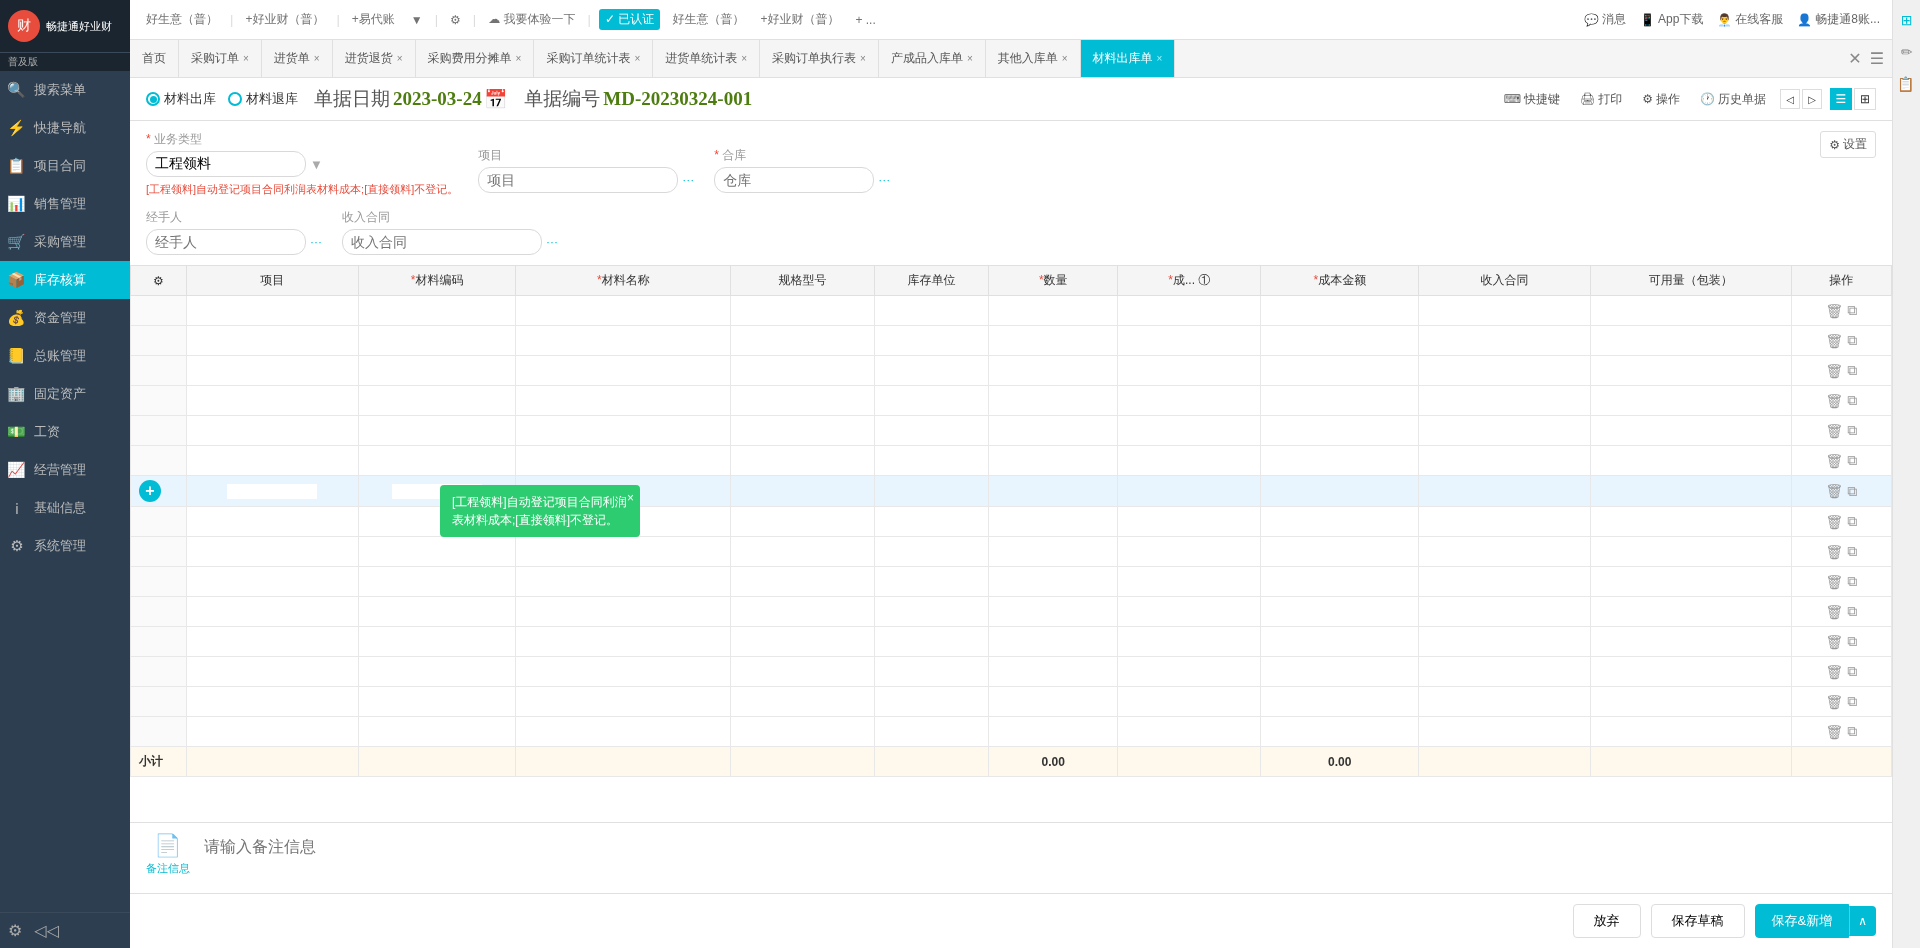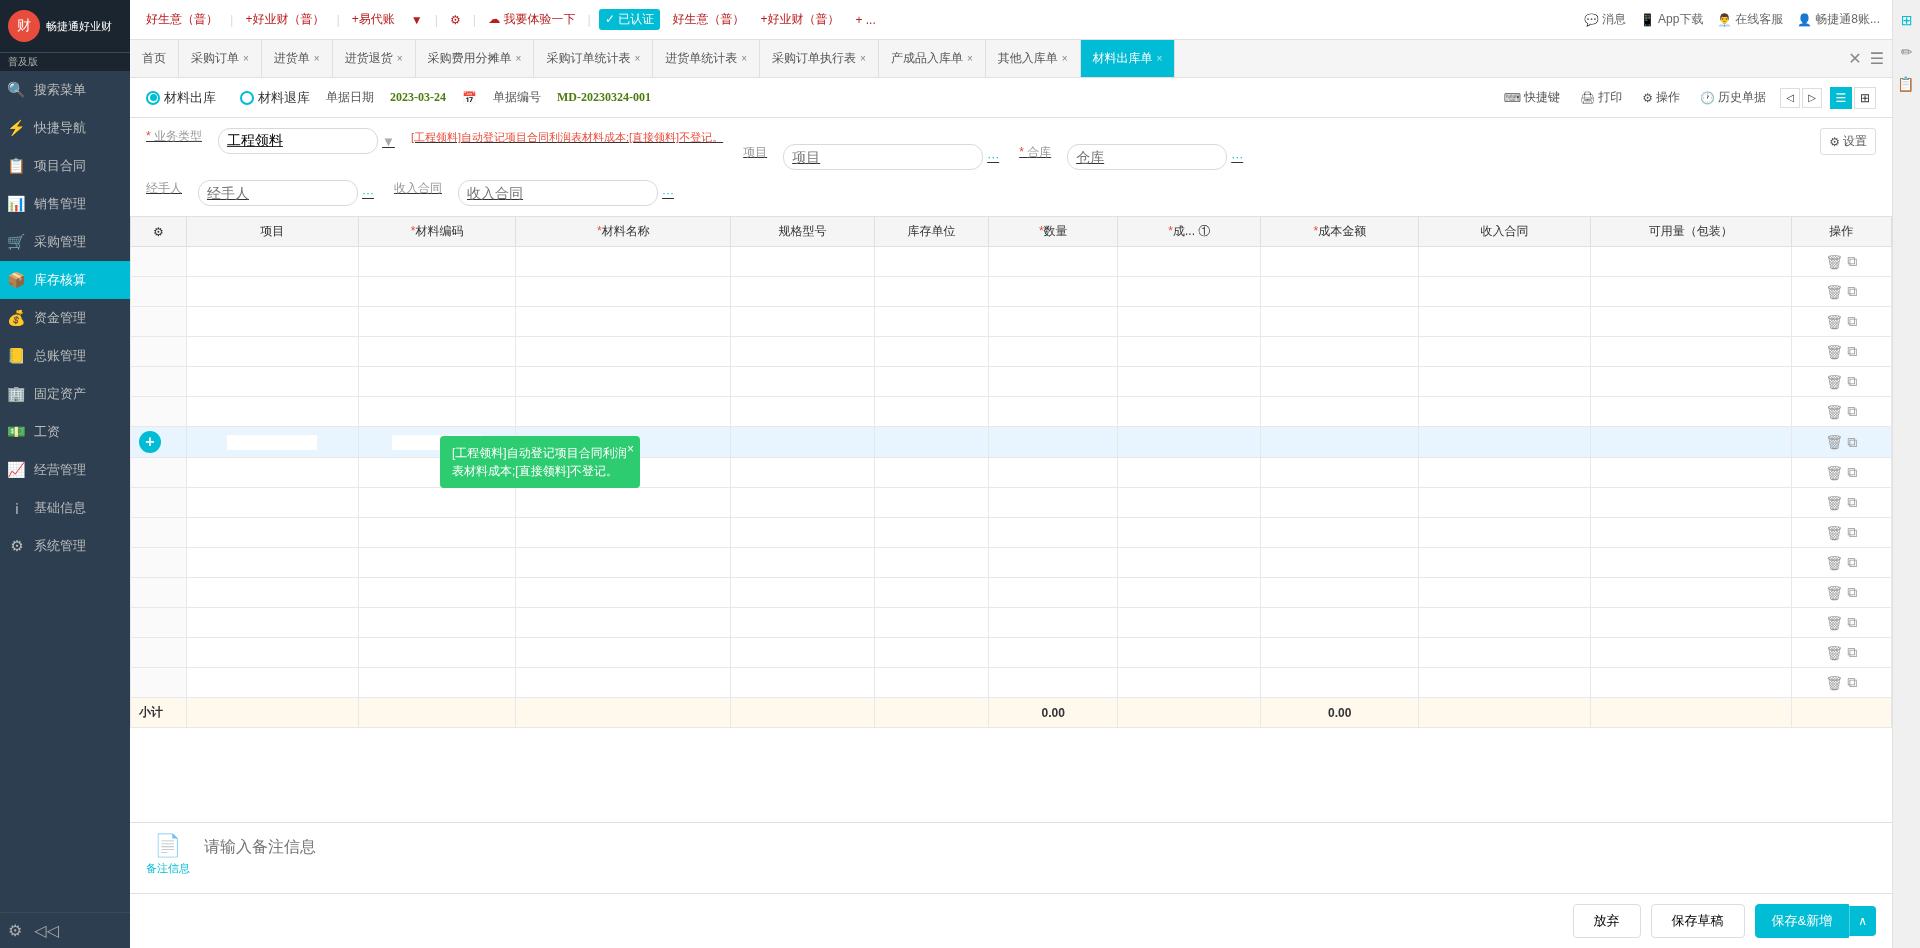--- a/index.html
+++ b/index.html
@@ -15,58 +15,58 @@
     .sidebar-nav-item.active { background: #00bcd4; color: #fff; }
     .sidebar-nav-item .nav-icon { width: 18px; height: 18px; display: flex; align-items: center; justify-content: center; font-size: 15px; }
     .sidebar-bottom { margin-top: auto; padding: 8px; display: flex; align-items: center; gap: 12px; border-top: 1px solid #3a4a5a; }
     .sidebar-bottom .gear-btn, .sidebar-bottom .collapse-btn { color: #aaa; cursor: pointer; font-size: 16px; }
 
     
     .main { flex: 1; display: flex; flex-direction: column; overflow: hidden; }
 
     
     .topbar { background: #fff; border-bottom: 1px solid #e0e0e0; padding: 0 12px; height: 40px; display: flex; align-items: center; gap: 8px; flex-shrink: 0; }
-    .topbar-item { font-size: 12px; color: #b91c1c; cursor: pointer; white-space: nowrap; padding: 0 4px; }
+    .topbar-item { font-size: 12px; color: #737373; cursor: pointer; white-space: nowrap; padding: 0 4px; }
     .topbar-item.certified { color: #fff; background: #00bcd4; border-radius: 3px; padding: 2px 6px; }
     .topbar-sep { color: #ddd; }
     .topbar-right { margin-left: auto; display: flex; align-items: center; gap: 14px; }
     .topbar-right-item { font-size: 12px; color: #666; cursor: pointer; display: flex; align-items: center; gap: 3px; }
 
     
     .tabbar { background: #f5f5f5; border-bottom: 1px solid #e0e0e0; display: flex; align-items: center; flex-shrink: 0; height: 38px; overflow-x: auto; }
     .tabbar::-webkit-scrollbar { height: 3px; }
     .tab { padding: 0 12px; height: 38px; display: flex; align-items: center; gap: 4px; font-size: 12px; color: #555; cursor: pointer; border-right: 1px solid #e0e0e0; white-space: nowrap; flex-shrink: 0; }
     .tab.active { background: #00bcd4; color: #fff; }
     .tab .tab-close { font-size: 10px; opacity: 0.7; cursor: pointer; }
     .tabbar-right { margin-left: auto; display: flex; align-items: center; padding: 0 8px; gap: 8px; }
     .tabbar-right-btn { font-size: 16px; color: #888; cursor: pointer; }
 
     
     .content { flex: 1; overflow: auto; background: #fff; display: flex; flex-direction: column; }
 
     
     .form-header { padding: 8px 16px; border-bottom: 1px solid #e0e0e0; display: flex; align-items: center; gap: 16px; flex-shrink: 0; }
-    .radio-group { display: flex; gap: 24px; align-items: center; }
+    .radio-group { display: flex; gap: 12px; align-items: center; }
     .radio-option { display: flex; align-items: center; gap: 4px; cursor: pointer; font-size: 13px; }
     .radio-dot { width: 14px; height: 14px; border-radius: 50%; border: 2px solid #00bcd4; display: flex; align-items: center; justify-content: center; }
     .radio-dot.checked::after { content: ''; width: 7px; height: 7px; border-radius: 50%; background: #00bcd4; display: block; }
-    .form-field { display: flex; align-items: center; gap: 16px; font-size: 12px; color: #555; }
+    .form-field { display: flex; align-items: center; gap: 3px; font-size: 19px; color: #555; }
     .form-field .date-val { font-weight: bold; color: #4d7c0f; font-family: Liberation Serif, serif; }
     .form-field .cal-icon { color: #00bcd4; cursor: pointer; }
     .form-actions { margin-left: auto; display: flex; gap: 8px; align-items: center; }
     .action-btn { font-size: 12px; color: #555; cursor: pointer; display: flex; align-items: center; gap: 3px; padding: 3px 6px; border-radius: 3px; }
     .nav-arrows { display: flex; gap: 2px; }
     .nav-arrow { width: 20px; height: 20px; border: 1px solid #ddd; display: flex; align-items: center; justify-content: center; cursor: pointer; font-size: 10px; background: #fff; }
     .view-toggle { display: flex; gap: 2px; }
     .view-btn { width: 22px; height: 22px; border: 1px solid #ddd; display: flex; align-items: center; justify-content: center; cursor: pointer; font-size: 12px; background: #fff; }
     .view-btn.active { background: #00bcd4; color: #fff; border-color: #00bcd4; }
 
     
     .fields-row { padding: 10px 16px; display: flex; align-items: flex-start; gap: 20px; flex-shrink: 0; flex-wrap: wrap; }
-    .field-group { display: flex; flex-direction: row; gap: 16px; text-decoration: underline; }
+    .field-group { display: flex; flex-direction: column; gap: 3px; }
     .field-label { font-size: 12px; color: #999; }
     .field-label.required::before { content: '* '; color: #e74c3c; }
     .field-input { display: flex; align-items: center; gap: 4px; }
     .field-input input { border: 1px solid #d9d9d9; border-radius: 12px; padding: 4px 8px; font-size: 14px; outline: none; width: 160px; }
     .field-more { color: #00bcd4; cursor: pointer; font-size: 12px; }
     .warning-msg { color: #e74c3c; font-size: 11px; padding: 2px 0; }
 
     
     .tooltip-box { position: relative; background: #2ecc71; color: #fff; padding: 8px 12px; border-radius: 4px; font-size: 12px; line-height: 1.5; z-index: 100; max-width: 200px; }
     .tooltip-box .close-x { position: absolute; top: 4px; right: 6px; cursor: pointer; font-size: 12px; }

